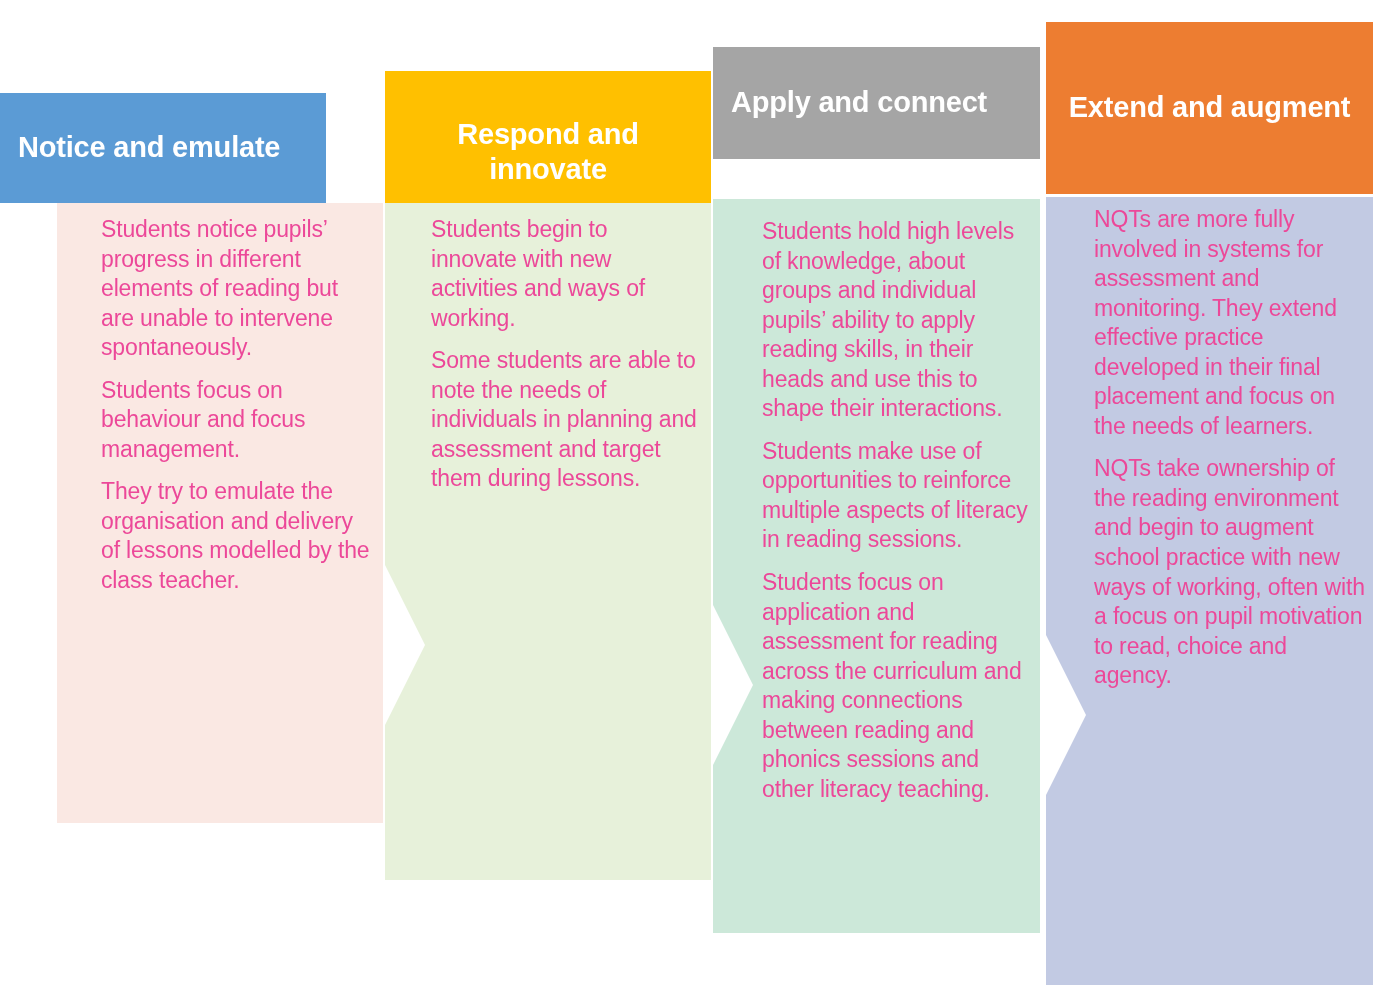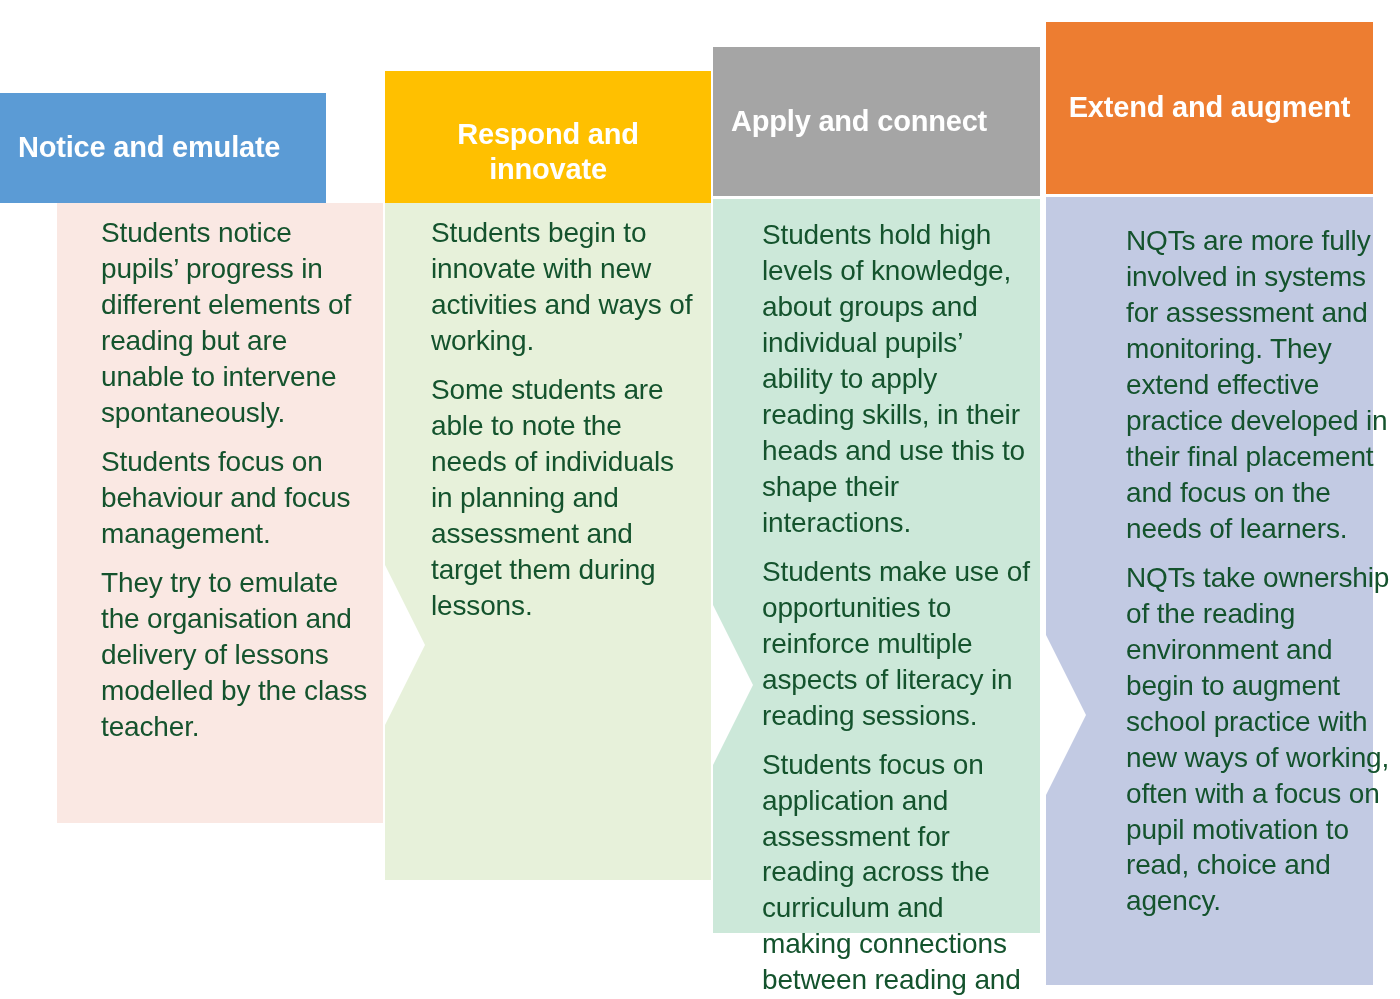--- a/index.html
+++ b/index.html
@@ -47,22 +47,22 @@
   }
   .col-body-shape {
     position: absolute;
     inset: 0;
     z-index: 0;
   }
   .col-body-text {
     position: absolute;
     z-index: 1;
     box-sizing: border-box;
-    color: #14532d;
-    font-size: 28px;
+    color: #ec4899;
+    font-size: 23px;
     line-height: 1.285;
     letter-spacing: -0.15px;
   }
   .col-body-text p {
     margin: 0 0 13px 0;
   }
   .col-body-text p:last-child {
     margin-bottom: 0;
   }
 </style>
@@ -96,21 +96,21 @@
         <polygon points="0,0 326,0 326,677 0,677 0,522 40,442 0,362" fill="#E7F1DA"></polygon>
       </svg>
       <div class="col-body-text" style="left:46px; top:12px; width:266px;">
         <p>Students begin to innovate with new activities and ways of working.</p>
         <p>Some students are able to note the needs of individuals in planning and assessment and target them during lessons.</p>
       </div>
     </div>
   </div>
 
   <div class="column">
-    <div class="col-header align-left" style="top:47px; left:713px; width:327px; height:149px; background:#A5A5A5;text-align:right;">
+    <div class="col-header align-left" style="top:47px; left:713px; width:327px; height:112px; background:#A5A5A5;text-align:right;">
       <span>Apply and connect</span>
     </div>
     <div class="col-body-wrap" style="top:199px; left:713px; width:327px; height:734px;">
       <svg class="col-body-shape" viewBox="0 0 327 734" preserveAspectRatio="none">
         <polygon points="0,0 327,0 327,734 0,734 0,566 40,486 0,406" fill="#CCE8D9"></polygon>
       </svg>
       <div class="col-body-text" style="left:49px; top:12px; width:269px;margin-top:6px;">
         <p>Students hold high levels of knowledge, about groups and individual pupils’ ability to apply reading skills, in their heads and use this to shape their interactions.</p>
         <p>Students make use of opportunities to reinforce multiple aspects of literacy in reading sessions.</p>
         <p>Students focus on application and assessment for reading across the curriculum and making connections between reading and phonics sessions and other literacy teaching.</p>
@@ -119,20 +119,20 @@
   </div>
 
   <div class="column">
     <div class="col-header align-center" style="top:22px; left:1046px; width:327px; height:172px; background:#ED7D31;">
       <span>Extend and augment</span>
     </div>
     <div class="col-body-wrap" style="top:197px; left:1046px; width:327px; height:788px;">
       <svg class="col-body-shape" viewBox="0 0 327 788" preserveAspectRatio="none">
         <polygon points="0,0 327,0 327,788 0,788 0,598 40,518 0,438" fill="#C2CAE3"></polygon>
       </svg>
-      <div class="col-body-text" style="left:48px; top:26px; width:272px;margin-left:32px;">
+      <div class="col-body-text" style="left:48px; top:8px; width:272px;">
         <p>NQTs are more fully involved in systems for assessment and monitoring. They extend effective practice developed in their final placement and focus on the needs of learners.</p>
         <p>NQTs take ownership of the reading environment and begin to augment school practice with new ways of working, often with a focus on pupil motivation to read, choice and agency.</p>
       </div>
     </div>
   </div>
 
 </div>
 
 </body></html>

